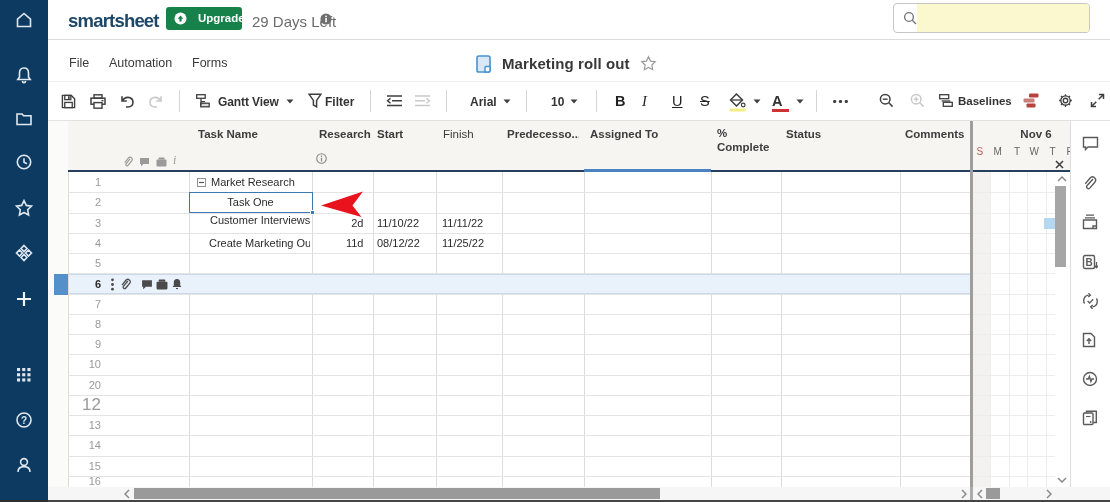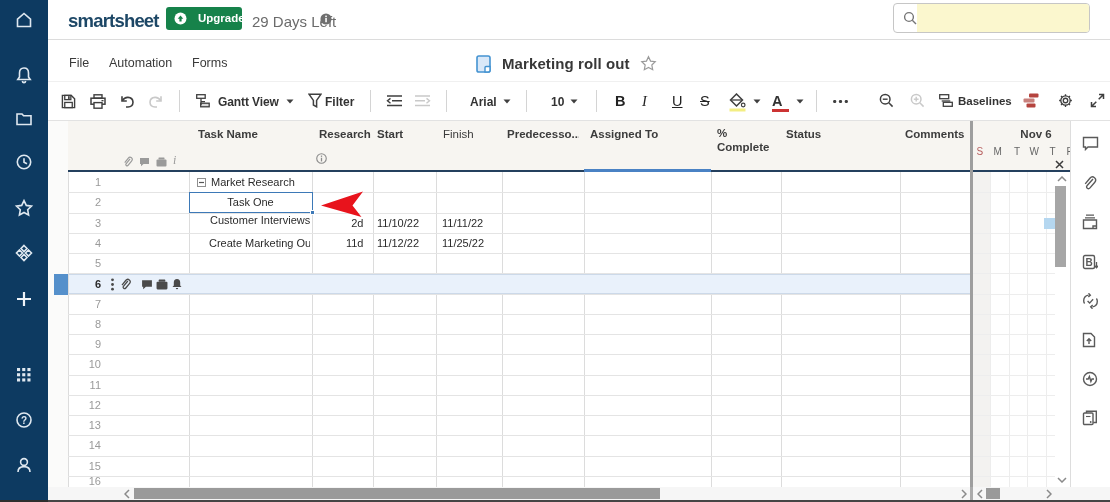--- a/index.html
+++ b/index.html
@@ -367,22 +367,22 @@
 <div style="position:absolute;left:973px;top:475.8px;width:82px;height:1px;background:#ededed"></div>
 <div style="position:absolute;left:68px;top:172.0px;width:33px;height:20.2px;line-height:20.2px;text-align:right;font-size:11px;color:#9a9a9a">1</div>
 <div style="position:absolute;left:68px;top:192.2px;width:33px;height:20.2px;line-height:20.2px;text-align:right;font-size:11px;color:#9a9a9a">2</div>
 <div style="position:absolute;left:68px;top:212.5px;width:33px;height:20.2px;line-height:20.2px;text-align:right;font-size:11px;color:#9a9a9a">3</div>
 <div style="position:absolute;left:68px;top:232.8px;width:33px;height:20.2px;line-height:20.2px;text-align:right;font-size:11px;color:#9a9a9a">4</div>
 <div style="position:absolute;left:68px;top:253.0px;width:33px;height:20.2px;line-height:20.2px;text-align:right;font-size:11px;color:#9a9a9a">5</div>
 <div style="position:absolute;left:68px;top:293.5px;width:33px;height:20.2px;line-height:20.2px;text-align:right;font-size:11px;color:#9a9a9a">7</div>
 <div style="position:absolute;left:68px;top:313.8px;width:33px;height:20.2px;line-height:20.2px;text-align:right;font-size:11px;color:#9a9a9a">8</div>
 <div style="position:absolute;left:68px;top:334.0px;width:33px;height:20.2px;line-height:20.2px;text-align:right;font-size:11px;color:#9a9a9a">9</div>
 <div style="position:absolute;left:68px;top:354.2px;width:33px;height:20.2px;line-height:20.2px;text-align:right;font-size:11px;color:#9a9a9a">10</div>
-<div style="position:absolute;left:68px;top:374.5px;width:33px;height:20.2px;line-height:20.2px;text-align:right;font-size:11px;color:#9a9a9a">11</div>
-<div style="position:absolute;left:68px;top:394.8px;width:33px;height:20.2px;line-height:20.2px;text-align:right;font-size:11px;color:#9a9a9a">12</div>
+<div style="position:absolute;left:68px;top:374.5px;width:33px;height:20.2px;line-height:20.2px;text-align:right;font-size:11px;color:#9a9a9a">20</div>
+<div style="position:absolute;left:68px;top:394.8px;width:33px;height:20.2px;line-height:20.2px;text-align:right;font-size:17px;color:#9a9a9a">12</div>
 <div style="position:absolute;left:68px;top:415.0px;width:33px;height:20.2px;line-height:20.2px;text-align:right;font-size:11px;color:#9a9a9a">13</div>
 <div style="position:absolute;left:68px;top:435.2px;width:33px;height:20.2px;line-height:20.2px;text-align:right;font-size:11px;color:#9a9a9a">14</div>
 <div style="position:absolute;left:68px;top:455.5px;width:33px;height:20.2px;line-height:20.2px;text-align:right;font-size:11px;color:#9a9a9a">15</div>
 <div style="position:absolute;left:68px;top:475.8px;width:33px;height:11.2px;line-height:11.2px;text-align:right;font-size:11px;color:#9a9a9a">16</div>
 
 <div class="abs" style="left:68.5px;top:273.5px;width:901.5px;height:20.5px;background:#e9f1fb;border-top:1px solid #ccd9e9;border-bottom:1px solid #ccd9e9"></div>
 <div class="abs" style="left:54px;top:273.5px;width:14px;height:21.5px;background:#5590cb"></div>
 <div class="abs" style="left:68px;top:274px;width:33px;height:20.5px;line-height:20.5px;text-align:right;font-size:11px;font-weight:700;color:#2b2b2b">6</div>
 
 <svg width="3" height="13" viewBox="0 0 3 13" style="position:absolute;left:111px;top:278px">
@@ -419,21 +419,21 @@
       <path d="M44 1.5 L2 15.5 L42.5 27 L33.5 15.5 Z" fill="#e8131c"></path>
     </svg>
 
 <div class="abs" style="left:210px;top:214px;font-size:11px;color:#2b2b2b">Customer Interviews</div>
 <div class="abs" style="left:311.5px;top:216.5px;width:52px;text-align:right;font-size:11px;color:#2b2b2b">2d</div>
 <div class="abs" style="left:377px;top:216.5px;font-size:11px;color:#2b2b2b">11/10/22</div>
 <div class="abs" style="left:442px;top:216.5px;font-size:11px;color:#2b2b2b">11/11/22</div>
 
 <div class="abs" style="left:209px;top:236.5px;width:101px;overflow:hidden;white-space:nowrap;font-size:11px;color:#2b2b2b">Create Marketing Ou</div>
 <div class="abs" style="left:311.5px;top:236.5px;width:52px;text-align:right;font-size:11px;color:#2b2b2b">11d</div>
-<div class="abs" style="left:377px;top:236.5px;font-size:11px;color:#2b2b2b">11/12/22</div>
+<div class="abs" style="left:377px;top:236.5px;font-size:11px;color:#2b2b2b">08/12/22</div>
 <div class="abs" style="left:442px;top:236.5px;font-size:11px;color:#2b2b2b">11/25/22</div>
 
 <div class="abs" style="left:1044px;top:218px;width:11.5px;height:10.5px;background:#b5d7f0"></div>
 
 <div class="abs" style="left:970px;top:121px;width:2.5px;height:381px;background:#9e9e9e"></div>
 
 <svg width="10" height="6" viewBox="0 0 10 6" style="position:absolute;left:1057px;top:176px">
       <path d="M1 5 L5 1 L9 5" fill="none" stroke="#8a8a8a" stroke-width="1.5"></path>
     </svg>
 <div class="abs" style="left:1055px;top:186px;width:11px;height:81px;background:#a6a6a6"></div>

